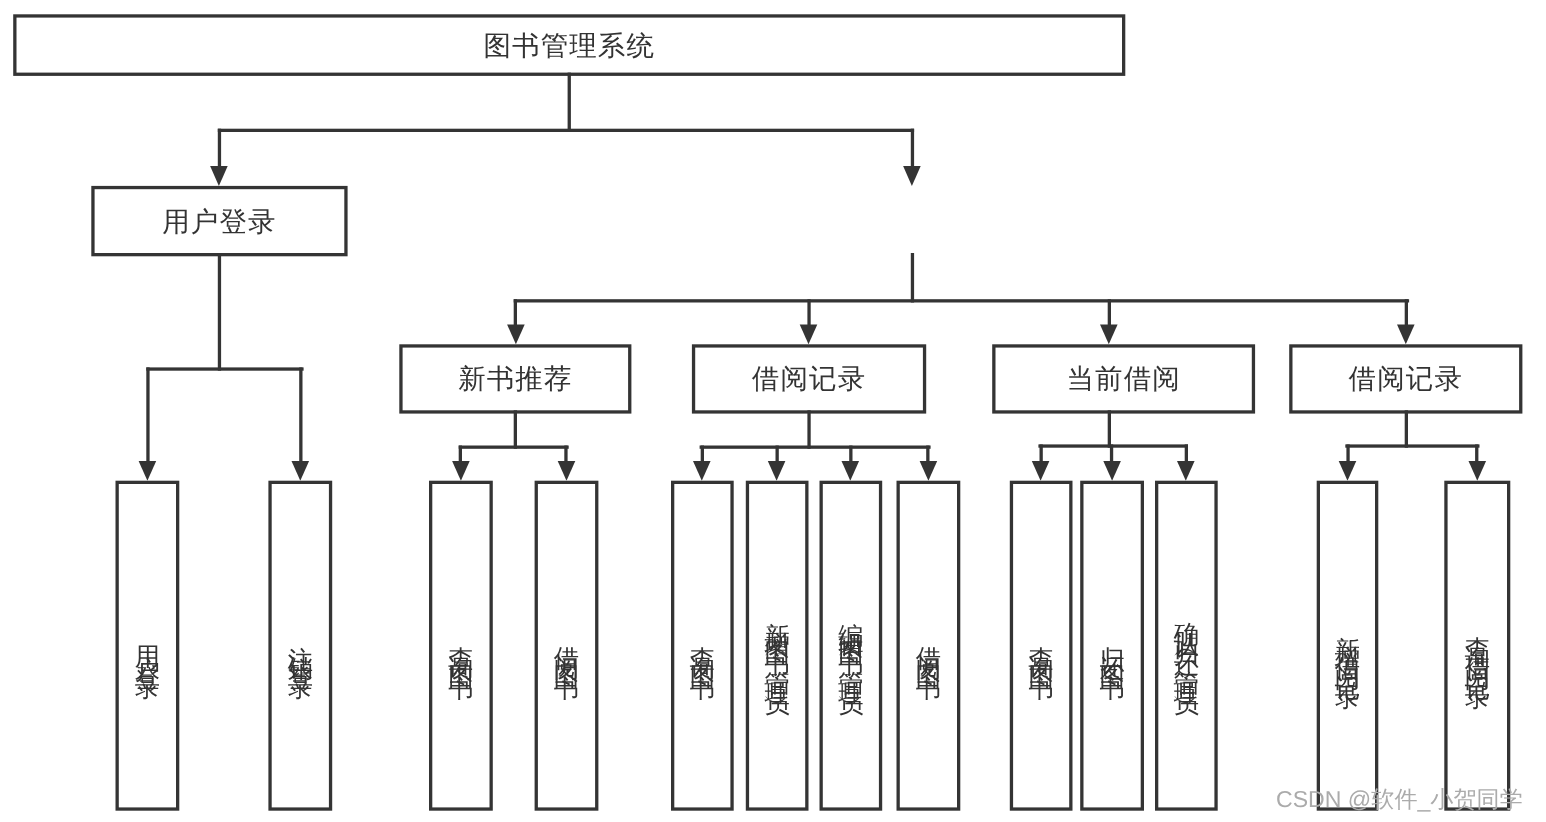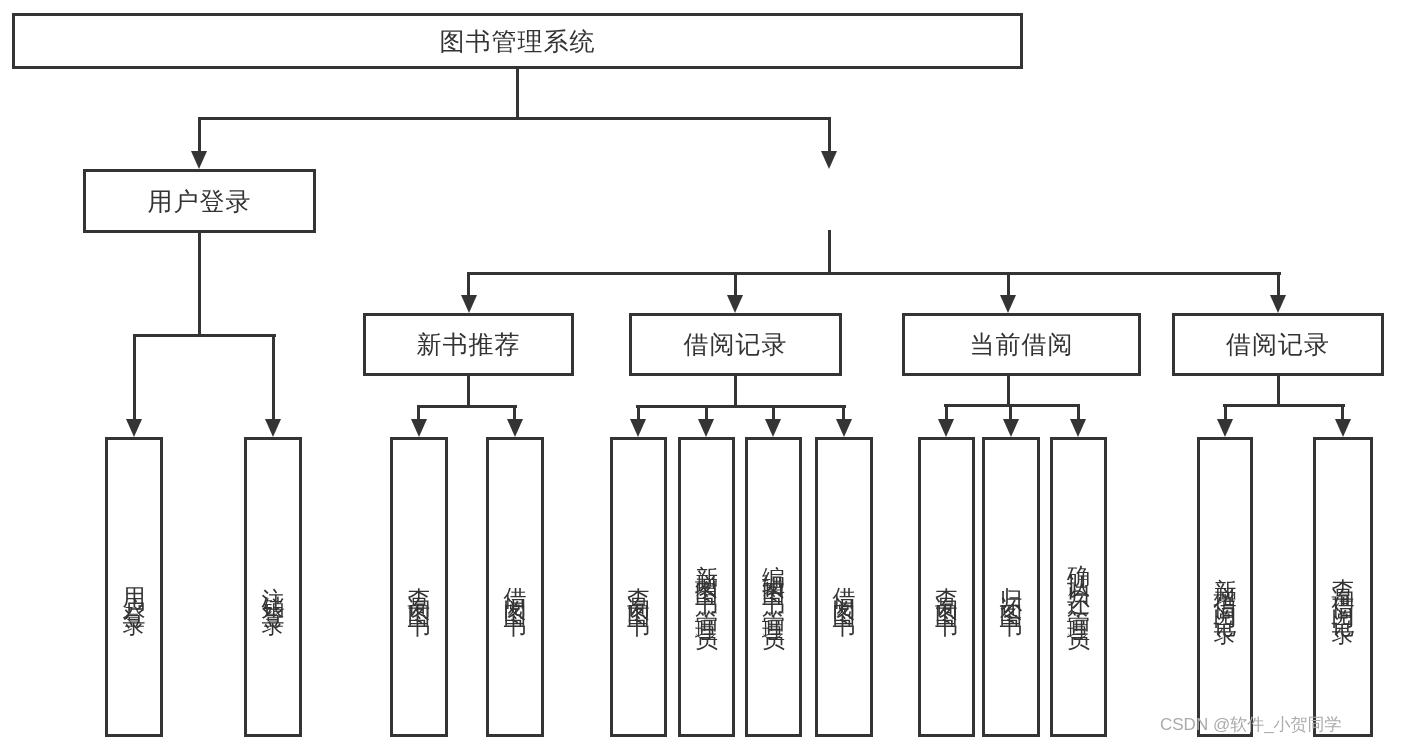--- a/index.html
+++ b/index.html
@@ -20,21 +20,21 @@
     writing-mode:vertical-rl;text-orientation:mixed;
     font-size:23px;letter-spacing:9px;line-height:1;
   }
   .ln{position:absolute;background:var(--line,#343434);}
   .arrow{
     position:absolute;width:0;height:0;
     border-left:8px solid transparent;border-right:8px solid transparent;
     border-top:18px solid var(--line,#343434);
   }
   .watermark{
-    position:absolute;font-size:17px;white-space:nowrap;
+    position:absolute;font-size:21px;white-space:nowrap;
     color:var(--watermark,#ababab);
   }
 </style>
 </head>
 <body>
 
 <div id="canvas">
 
   <div class="node h-node" style="left:12px;top:13px;width:1011px;height:56px;">
     <span>图书管理系统</span>

